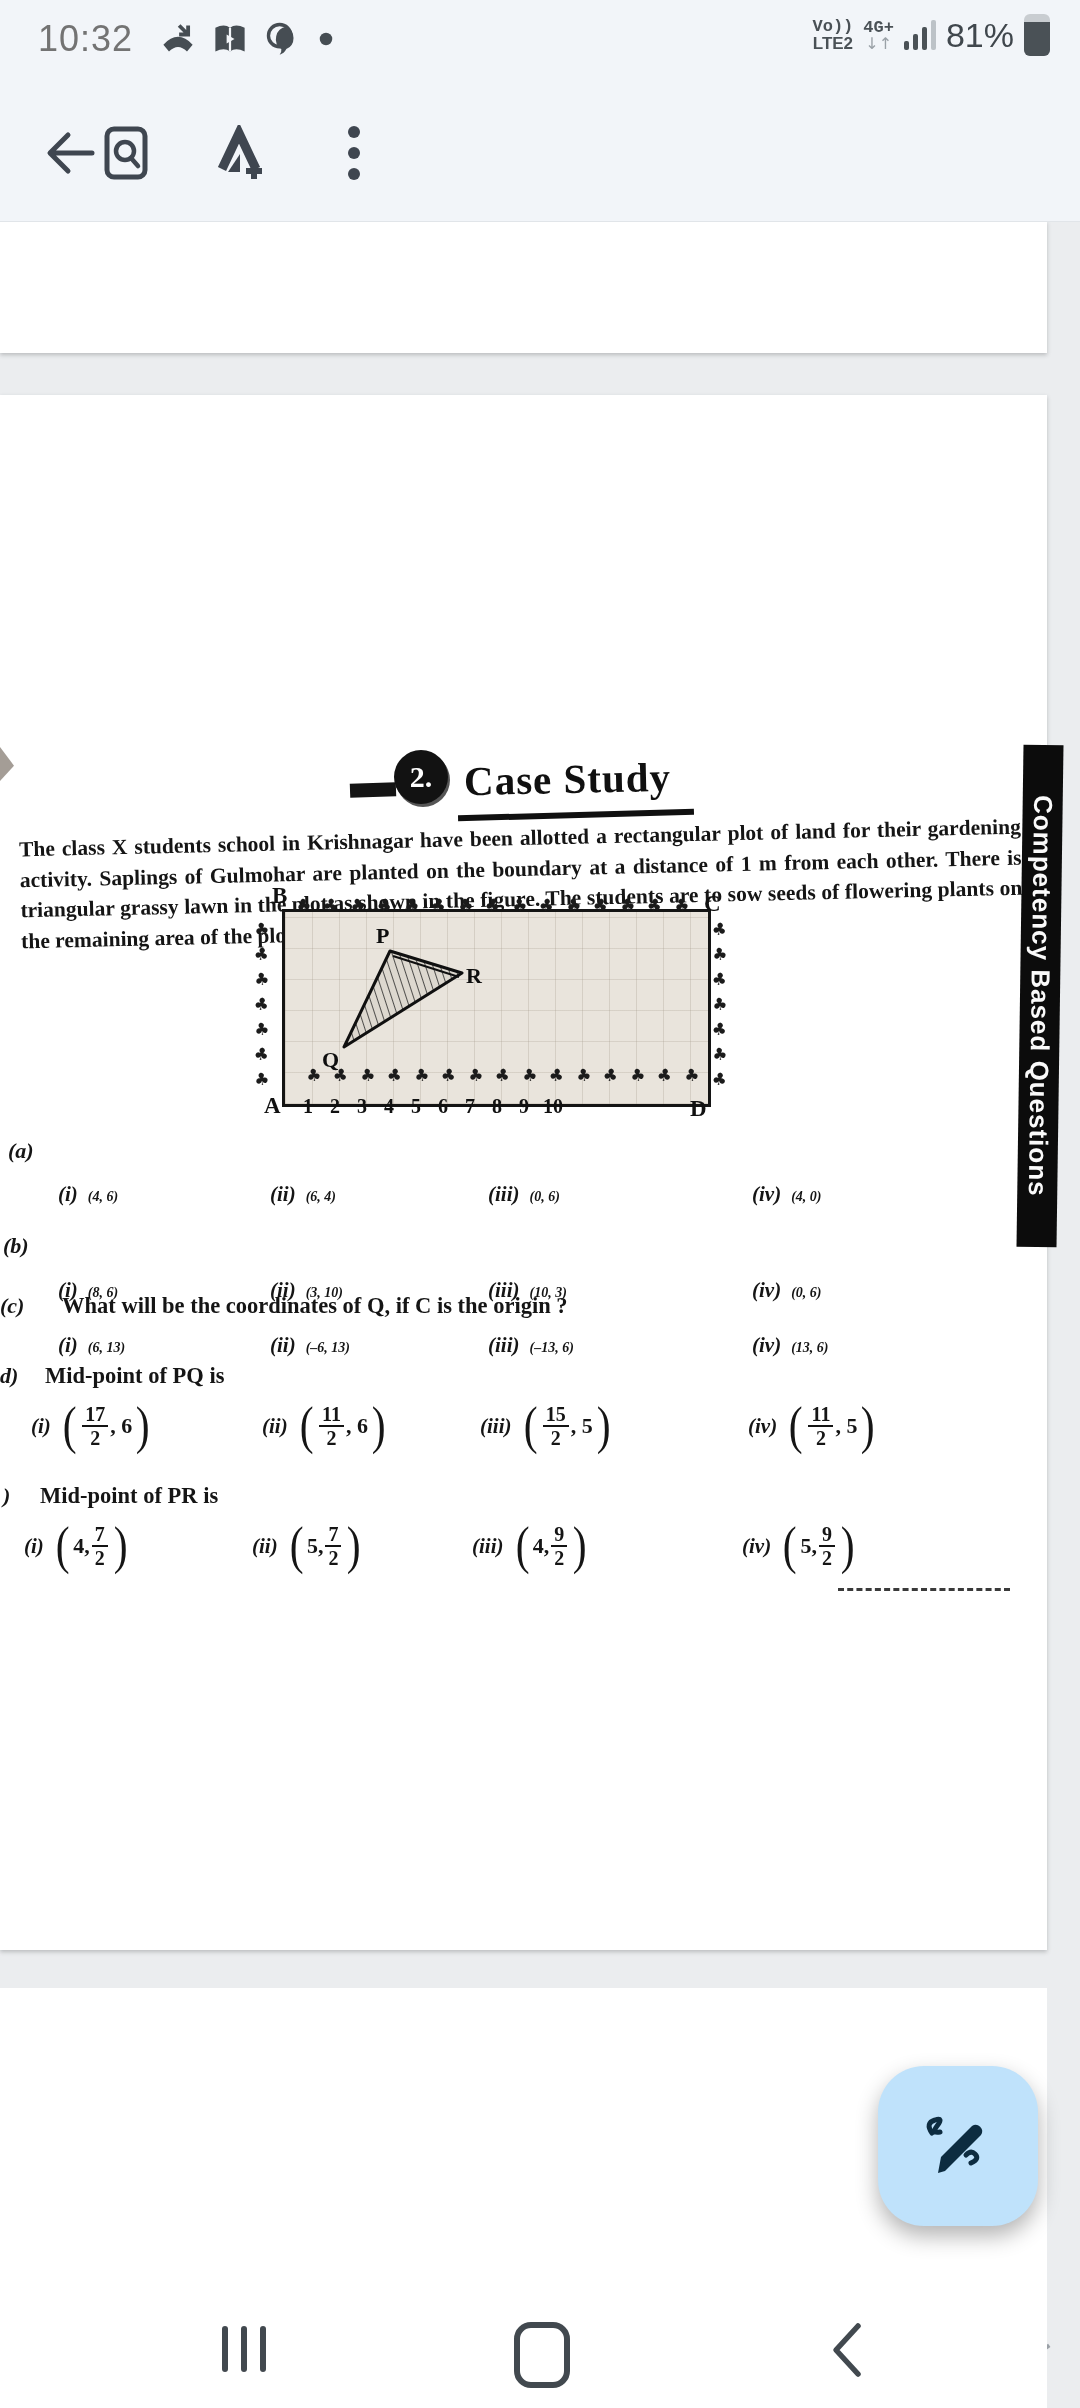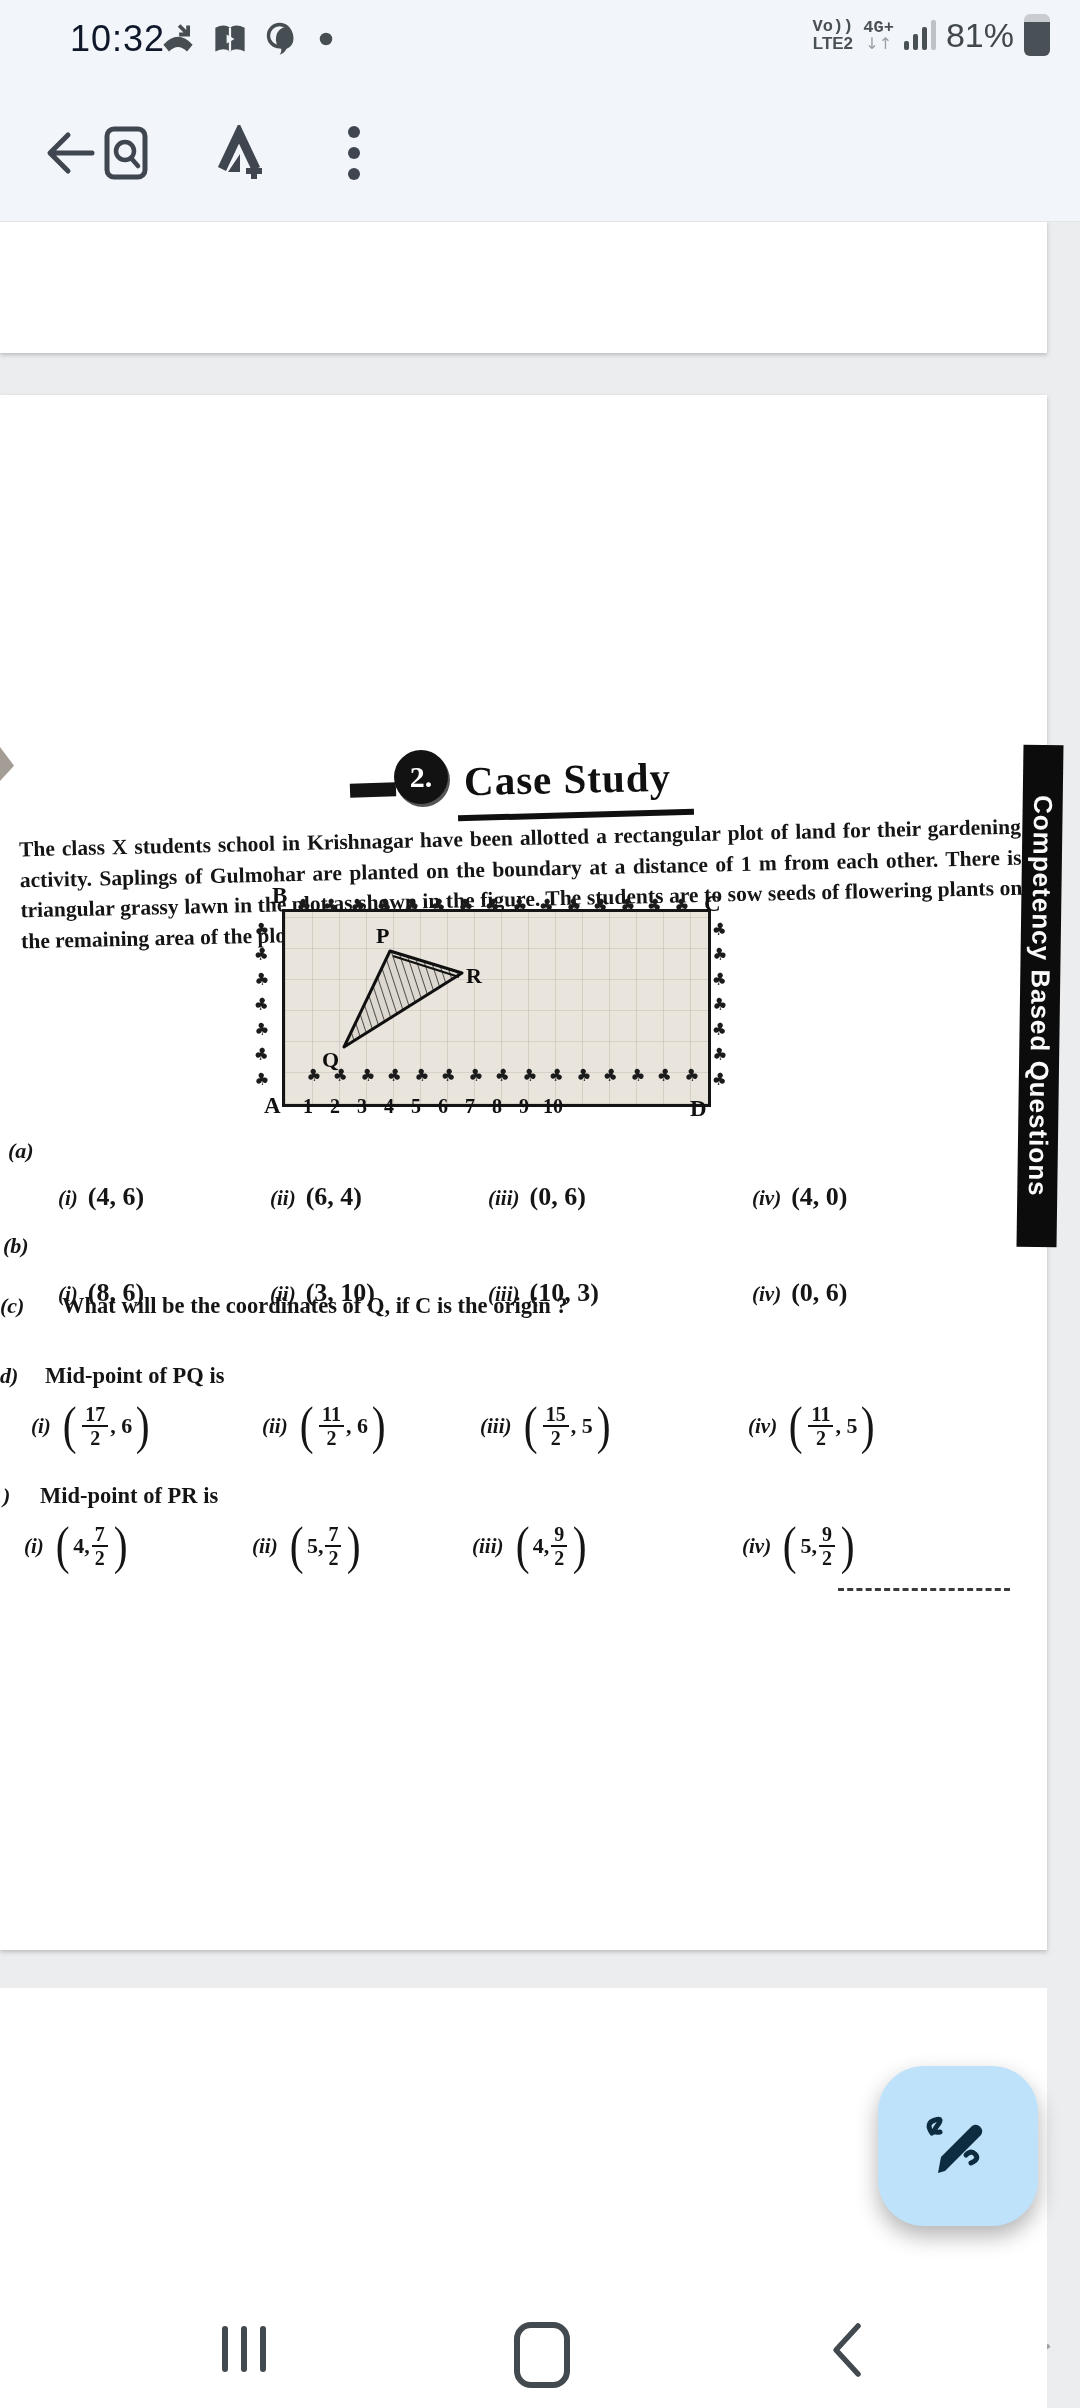--- a/index.html
+++ b/index.html
@@ -4,21 +4,21 @@
 <style>
   html,body{margin:0;padding:0;}
   body{
     width:1080px;height:2408px;position:relative;overflow:hidden;
     background:#ebedef;font-family:"Liberation Sans",sans-serif;
     -webkit-font-smoothing:antialiased;
   }
   
   .topchrome{position:absolute;left:0;top:0;width:1080px;height:221px;background:#f2f5f9;border-bottom:1px solid #e1e5e9;z-index:5;}
   .statusbar{position:absolute;left:0;top:0;width:1080px;height:85px;}
-  .sb-time{position:absolute;left:38px;top:18px;font-size:36px;color:#0f172a;letter-spacing:1px;margin-left:32px;}
+  .sb-time{position:absolute;left:38px;top:18px;font-size:36px;color:#737373;letter-spacing:1px;}
   .sb-icons{position:absolute;left:160px;top:22px;display:flex;align-items:center;gap:16px;color:#464d53;}
   .sb-right{position:absolute;right:30px;top:14px;display:flex;align-items:center;gap:10px;color:#464d53;}
   .stack{display:flex;flex-direction:column;line-height:1;text-align:center;}
   .stack .t1{font-size:17px;font-weight:bold;color:#4a5156;font-family:Liberation Mono, monospace;}
   .stack .t2{font-size:17px;font-weight:bold;color:#4a5156;}
   .stack .arr{font-size:16px;color:#9aa1a7;font-family:"DejaVu Sans",sans-serif;}
   .sb-batt-pct{font-size:34px;color:#40474d;}
   .battery{width:26px;height:42px;border-radius:6px;background:#c9cdd1;position:relative;overflow:hidden;}
   .battery .fill{position:absolute;left:0;bottom:0;width:100%;height:80%;background:#4a5156;}
   .sigbars{display:flex;align-items:flex-end;gap:4px;height:30px;}
@@ -64,21 +64,21 @@
   .sap.r{transform:rotate(10deg);}
   .tri-svg{position:absolute;left:0;top:0;}
   .tlabel{position:absolute;font-size:22px;font-weight:bold;font-family:"Liberation Serif",serif;color:#0e0e0e;}
   
   .q{position:absolute;left:0;width:1010px;height:32px;}
   .q .ql{position:absolute;left:8px;font-style:italic;font-weight:bold;font-size:22px;}
   .q .qt{position:absolute;left:62px;font-weight:bold;font-size:22.5px;}
   .optrow{position:absolute;left:0;width:1010px;height:34px;}
   .opt{position:absolute;white-space:nowrap;}
   .ol{font-style:italic;font-weight:bold;font-size:21px;margin-right:10px;}
-  .ov{font-weight:bold;font-size:26px;}
+  .ov{font-weight:bold;font-size:14px;font-style:italic;}
   .fracrow{height:80px;}
   .fracopt{display:flex;align-items:center;}
   .bigp{font-size:52px;font-weight:400;font-family:"Liberation Serif",serif;line-height:0;transform:scaleX(.8);}
   .fv{display:inline-flex;align-items:center;font-weight:bold;font-size:22px;padding:0 2px;}
   .frac{display:inline-flex;flex-direction:column;text-align:center;font-size:20px;line-height:1.12;margin:0 2px;}
   .frac b{border-bottom:2.4px solid #141414;padding:0 3px;}
   .frac u{text-decoration:none;}
   .dashline{position:absolute;left:838px;top:1193px;width:172px;border-top:3.5px dashed #3a3a3a;}
   
   .hdr3-bar{position:absolute;left:318px;top:2368px;width:42px;height:13px;background:#9a9a9a;}
@@ -298,20 +298,26 @@
     <span class="opt" style="left:58px"><i class="ol">(i)</i><b class="ov">(8, 6)</b></span>
     <span class="opt" style="left:270px"><i class="ol">(ii)</i><b class="ov">(3, 10)</b></span>
     <span class="opt" style="left:488px"><i class="ol">(iii)</i><b class="ov">(10, 3)</b></span>
     <span class="opt" style="left:752px"><i class="ol">(iv)</i><b class="ov">(0, 6)</b></span>
   </div>
 
   <div class="q" style="top:898px">
     <i class="ql" style="left:0px">(c)</i>
     <span class="qt">What will be the coordinates of Q, if C is the origin ?</span>
   </div>
+  <div class="optrow" style="top:938px">
+    <span class="opt" style="left:58px"><i class="ol">(i)</i><b class="ov">(6, 13)</b></span>
+    <span class="opt" style="left:270px"><i class="ol">(ii)</i><b class="ov">(–6, 13)</b></span>
+    <span class="opt" style="left:488px"><i class="ol">(iii)</i><b class="ov">(–13, 6)</b></span>
+    <span class="opt" style="left:752px"><i class="ol">(iv)</i><b class="ov">(13, 6)</b></span>
+  </div>
 
   <div class="q" style="top:968px">
     <i class="ql" style="left:0px">d)</i>
     <span class="qt" style="left:45px">Mid-point of PQ is</span>
   </div>
   <div class="optrow fracrow" style="top:1008px">
     <span class="opt fracopt" style="left:31px">
         <i class="ol">(i)</i>
         <span class="bigp">(</span>
         <span class="fv">

